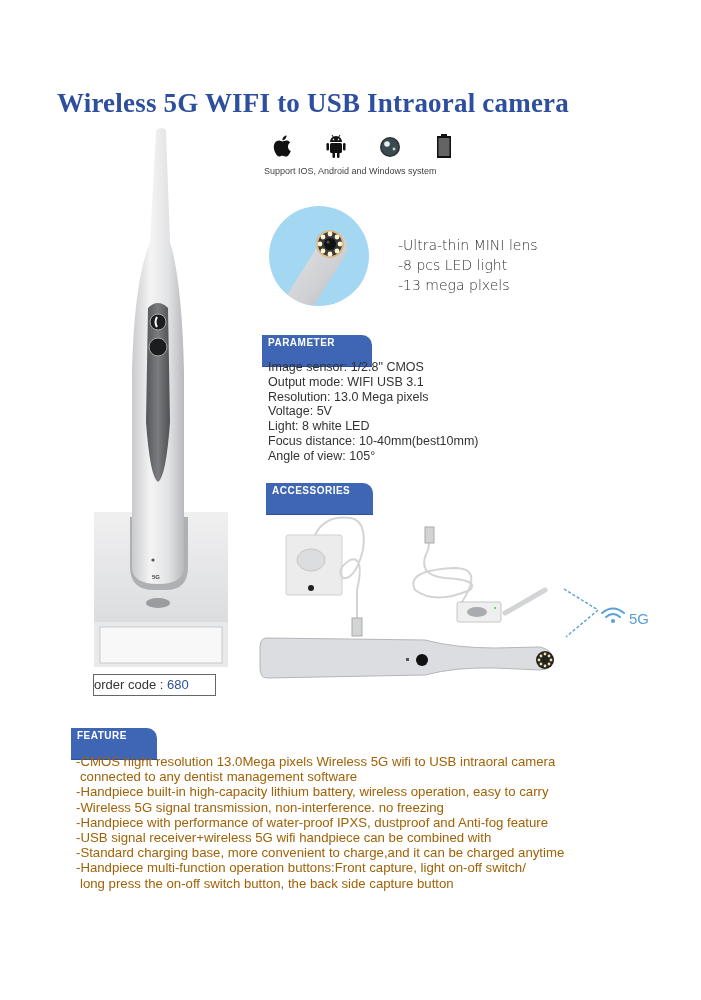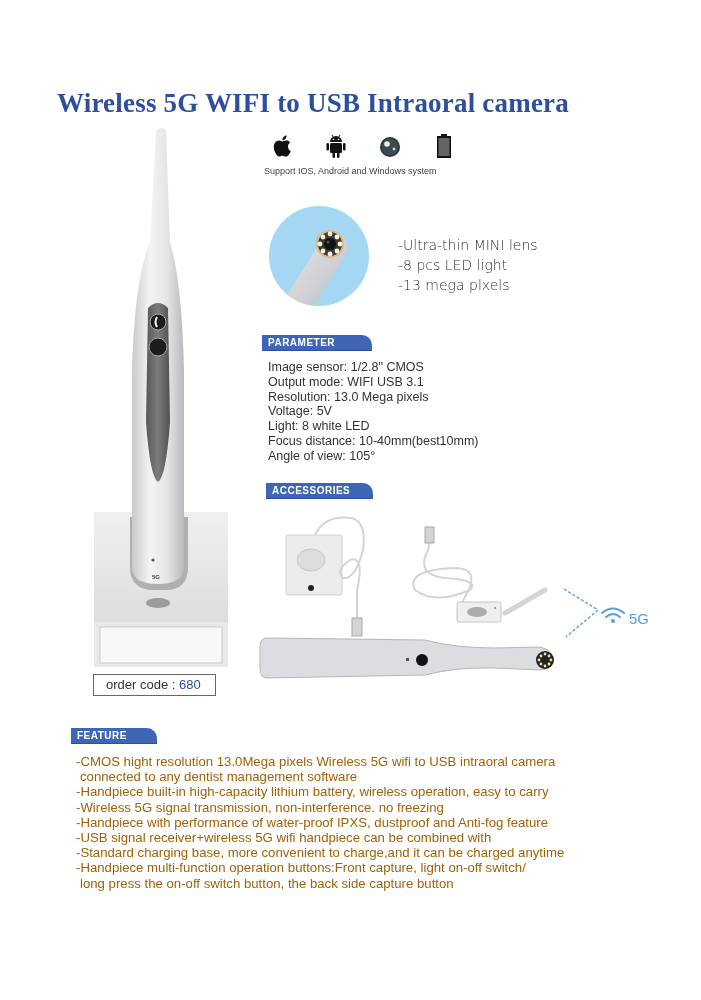--- a/index.html
+++ b/index.html
@@ -26,40 +26,40 @@
       border-radius: 50%; background: #a4d8f2; overflow: hidden;
     }
     .lens-list {
       position: absolute; left: 398px; top: 235px;
       font-family: "DejaVu Sans", sans-serif; font-size: 14px; color: #333;
       line-height: 20px; font-weight: 300;
     }
 
     
     .sec-tab {
-      position: absolute; height: 16px; background: #3f66b4;
+      position: absolute; height: 32px; background: #3f66b4;
       color: #fff; font-weight: bold; font-size: 10px; letter-spacing: 0.5px;
       padding: 2px 0 0 6px; border-top-right-radius: 10px;
       border-bottom: 1px solid #2e4f9e;
     }
     .param-tab { left: 262px; top: 335px; width: 110px; }
     .acc-tab { left: 266px; top: 483px; width: 107px; }
     .feat-tab { left: 71px; top: 728px; width: 86px; }
 
     .param-list {
       position: absolute; left: 268px; top: 360px;
       font-size: 12.5px; line-height: 14.8px; color: #333;
     }
 
     
     .device { position: absolute; left: 92px; top: 122px; width: 140px; height: 545px; }
 
     .order-box {
       position: absolute; left: 93px; top: 674px; width: 123px; height: 22px;
-      border: 1px solid #666; font-size: 13px; padding: 2px 0 0 12px; color: #333;
+      border: 1px solid #666; font-size: 13px; padding: 2px 0 0 0; color: #333;
     }
     .order-box .val { color: #2e4f9e; }
 
     
     .acc-img { position: absolute; left: 255px; top: 510px; width: 310px; height: 175px; }
 
     .wifi5g { position: absolute; left: 560px; top: 585px; width: 110px; height: 70px; }
 
     .feat-list {
       position: absolute; left: 76px; top: 754px;

